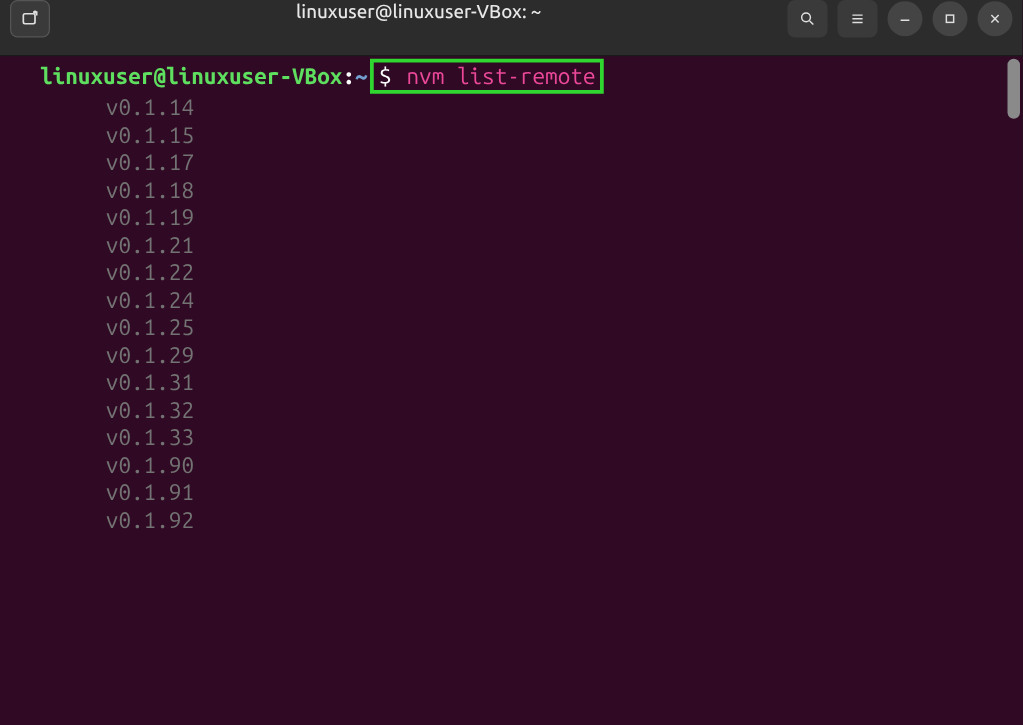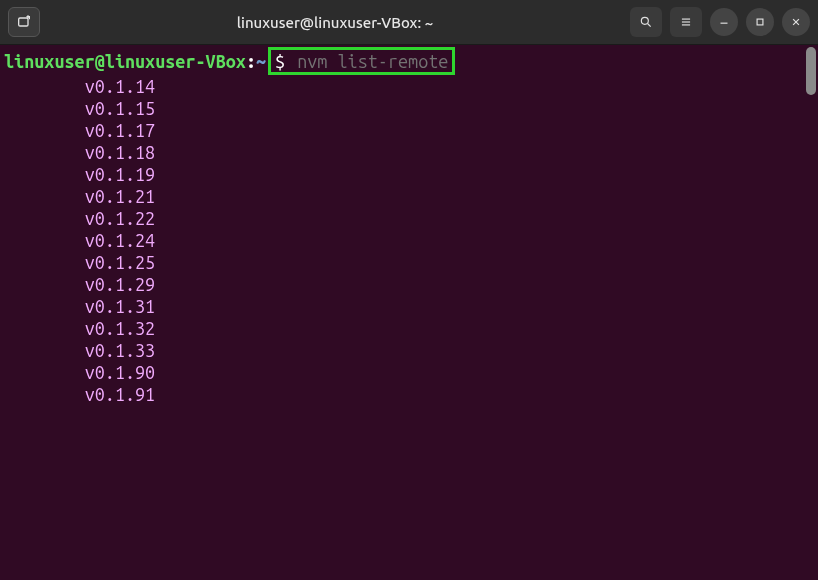--- a/index.html
+++ b/index.html
@@ -17,22 +17,22 @@
     .window {
       width: 100%;
       height: 100%;
       display: flex;
       flex-direction: column;
     }
     .titlebar {
       height: 45px;
       background: #2c2c2c;
       display: flex;
-      align-items: center;
-      padding: 16px 8px;
+      align-items: flex-start;
+      padding: 0 8px;
       border-bottom: 1px solid #1a1a1a;
     }
     .titlebar-left {
       display: flex;
       align-items: center;
     }
     .new-tab-btn {
       width: 32px;
       height: 30px;
       background: #3a3a3a;
@@ -92,20 +92,21 @@
     .terminal-content {
       padding: 2px 4px;
       font-size: 18px;
       line-height: 22px;
       color: #ffffff;
       font-family: 'Ubuntu Mono', 'DejaVu Sans Mono', monospace;
     }
     .prompt-line {
       display: flex;
       align-items: baseline;
+      margin-left: 28px;
     }
     .prompt-user {
       color: #5fdf5f;
       font-weight: bold;
     }
     .prompt-colon {
       color: #ffffff;
       font-weight: bold;
     }
     .prompt-path {
@@ -117,24 +118,24 @@
       padding: 0px 4px;
       margin-left: 2px;
       display: inline-flex;
       align-items: baseline;
     }
     .dollar {
       color: #ffffff;
       margin-right: 12px;
     }
     .command {
+      color: #ec4899;
+    }
+    .output-line {
       color: #737373;
-    }
-    .output-line {
-      color: #f0abfc;
       white-space: pre;
     }
     .scrollbar {
       position: absolute;
       right: 2px;
       top: 2px;
       width: 10px;
       height: 48px;
       background: #8a8a8a;
       border-radius: 5px;
@@ -209,16 +210,17 @@
           <div class="output-line">        v0.1.21</div>
           <div class="output-line">        v0.1.22</div>
           <div class="output-line">        v0.1.24</div>
           <div class="output-line">        v0.1.25</div>
           <div class="output-line">        v0.1.29</div>
           <div class="output-line">        v0.1.31</div>
           <div class="output-line">        v0.1.32</div>
           <div class="output-line">        v0.1.33</div>
           <div class="output-line">        v0.1.90</div>
           <div class="output-line">        v0.1.91</div>
+          <div class="output-line">        v0.1.92</div>
         </div>
     </div>
   </div>
 </div>
 
 </body></html>

